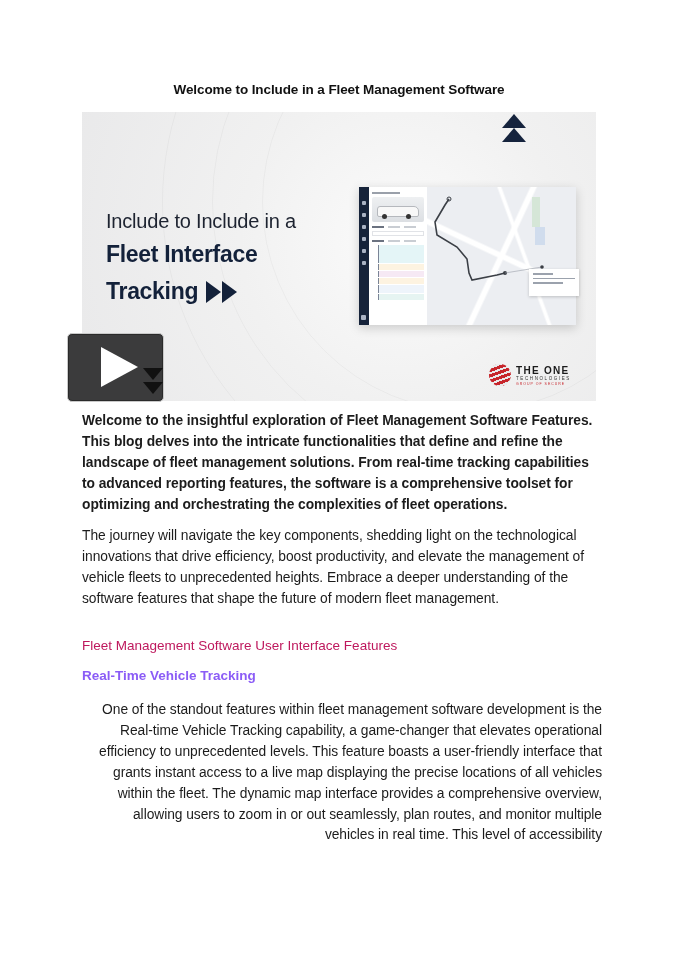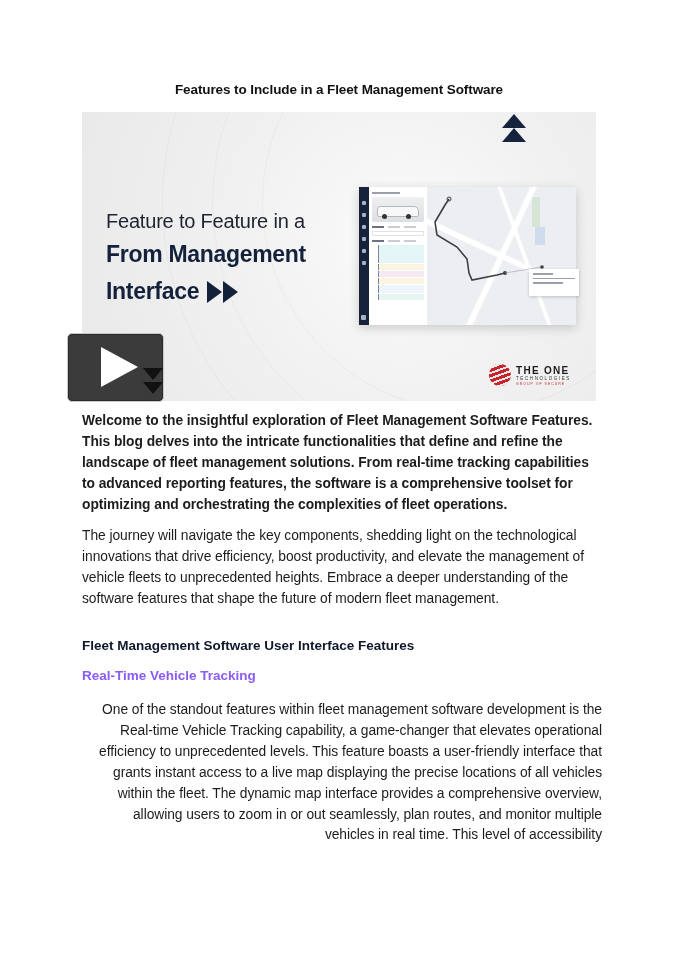--- a/index.html
+++ b/index.html
@@ -108,43 +108,43 @@
     border-left: 10px solid transparent; border-right: 10px solid transparent; border-top: 12px solid #111;
   }
 
   
   .body-text {
     position: absolute; left: 82px; width: 520px; font-size: 13.8px; line-height: 20.9px; color: #1c1c1c;
     letter-spacing: -0.05px;
   }
   .p1 { top: 411px; font-weight: bold; }
   .p2 { top: 526px; }
-  .h1 { position: absolute; left: 82px; top: 638px; font-size: 13.5px; font-weight: bold; color: #0f172a; }
+  .h1 { position: absolute; left: 82px; top: 638px; font-size: 13.5px; font-weight: normal; color: #be185d; }
   .h2 { position: absolute; left: 82px; top: 668px; font-size: 13.5px; font-weight: bold; color: #8b5cf6; }
   .p3 { top: 700px; text-align: right; }
 </style>
 </head>
 <body>
 
-<div class="doc-title">Features to Include in a Fleet Management Software</div>
+<div class="doc-title">Welcome to Include in a Fleet Management Software</div>
 
 <div class="banner">
   <div class="ring" style="left:180px;top:-120px;width:420px;height:420px;"></div>
   <div class="ring" style="left:130px;top:-170px;width:520px;height:520px;"></div>
   <div class="ring" style="left:80px;top:-220px;width:620px;height:620px;"></div>
 
   <div class="top-logo">
     <div class="tri" style="top:2px;"></div>
     <div class="tri" style="top:16px;"></div>
   </div>
 
-  <div class="banner-heading-1">Feature to Feature in a</div>
-  <div class="banner-heading-2">From Management</div>
+  <div class="banner-heading-1">Include to Include in a</div>
+  <div class="banner-heading-2">Fleet Interface</div>
   <div class="banner-heading-3">
-    <span>Interface</span>
+    <span>Tracking</span>
     <span class="ffwd">
         <span></span>
         <span></span>
       </span>
   </div>
 
   <div class="mock">
     <div class="mock-rail">
       <i style="top:14px"></i>
         <i style="top:26px"></i>

